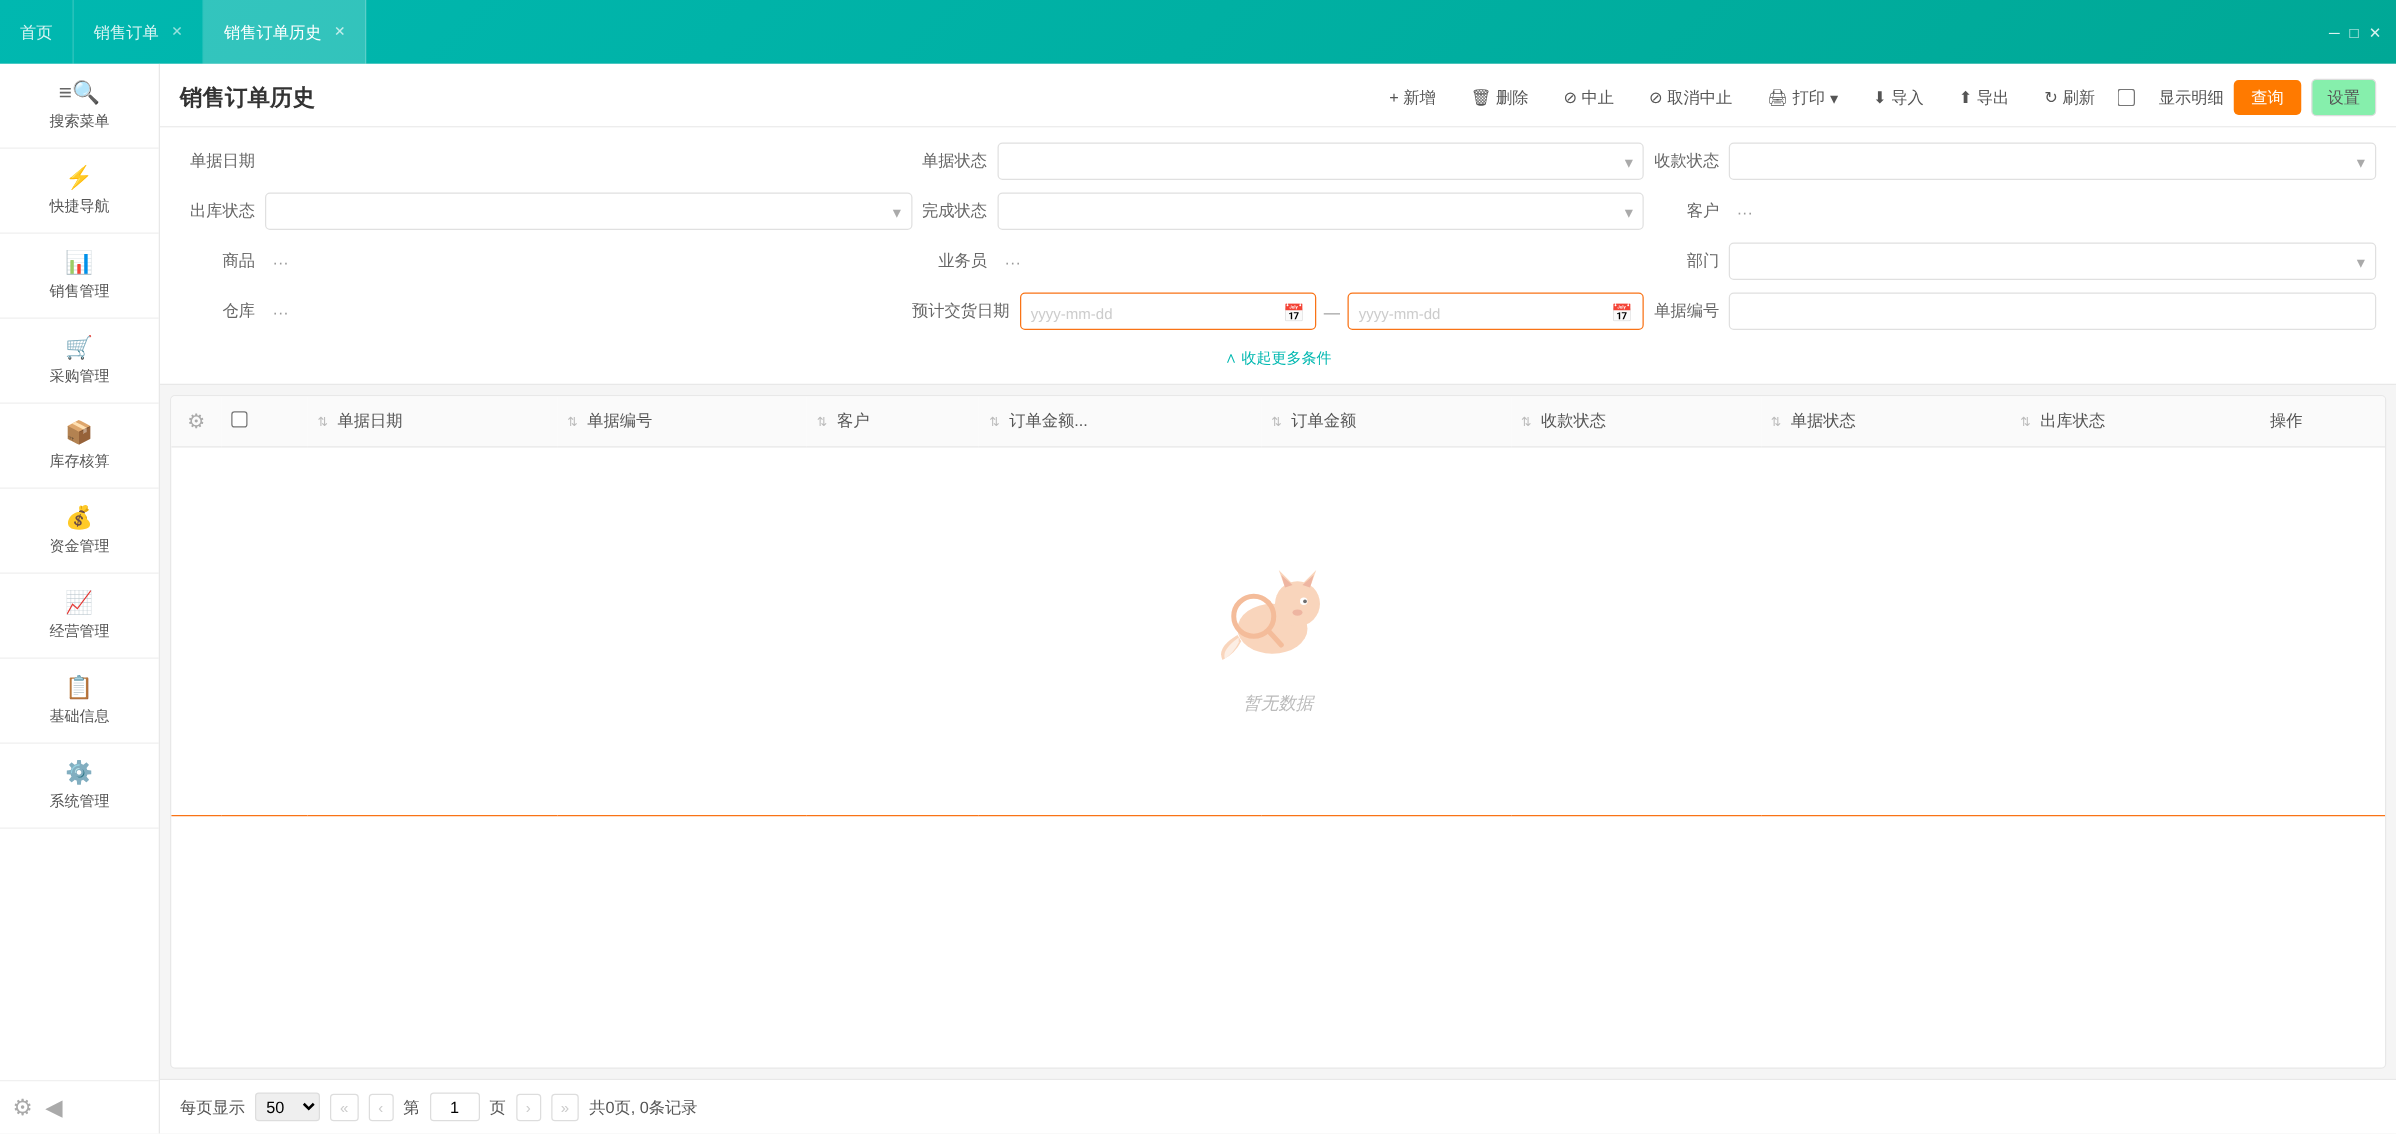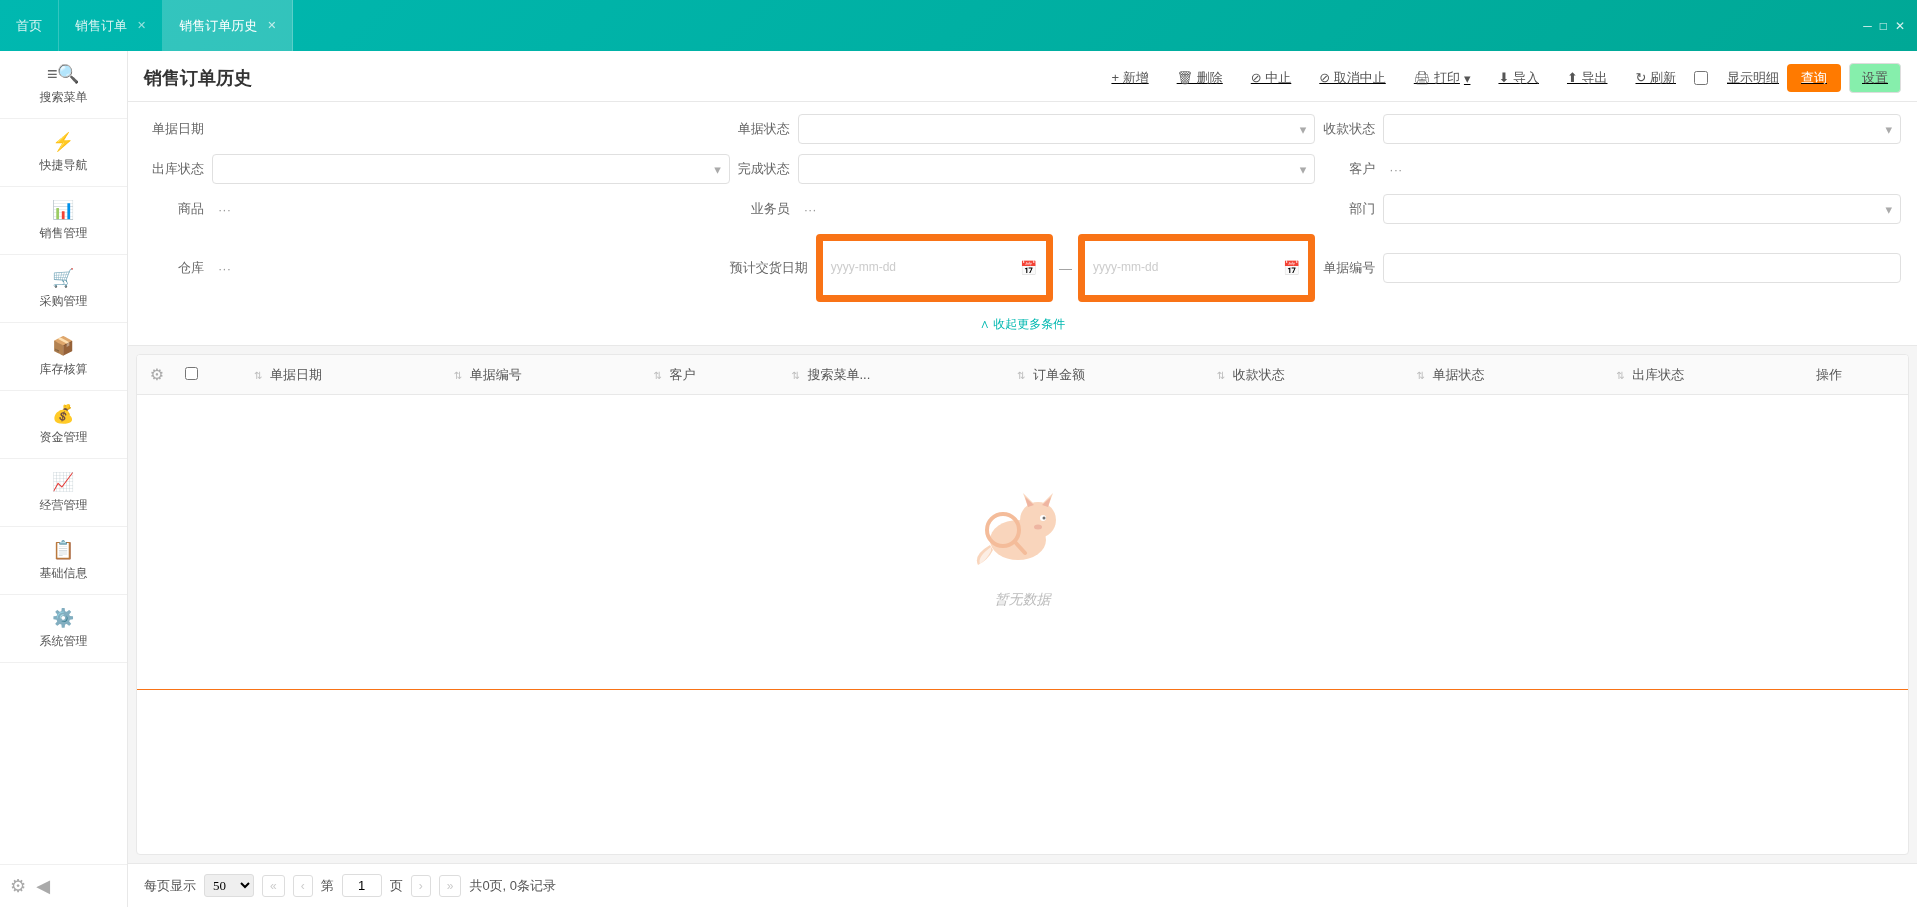--- a/index.html
+++ b/index.html
@@ -108,21 +108,20 @@
     }
     .page-title {
       font-size: 18px;
       font-weight: bold;
       color: #333;
     }
     .toolbar {
       display: flex;
       align-items: center;
       gap: 8px;
-      text-decoration: underline;
     }
     .toolbar-btn {
       display: flex;
       align-items: center;
       gap: 4px;
       padding: 5px 10px;
       border: none;
       background: transparent;
       cursor: pointer;
       color: #555;
@@ -240,30 +239,30 @@
       padding: 2px 6px;
       font-size: 13px;
     }
     .date-input-group {
       display: flex;
       align-items: center;
       gap: 4px;
       flex: 1;
     }
     .date-input {
-      border: 7px solid #f97316;
+      border: 1px solid #f97316;
       border-radius: 4px;
-      padding: 19px 8px;
+      padding: 5px 8px;
       background: #fff;
       font-size: 12px;
       color: #ccc;
       min-height: 30px;
       flex: 1;
       display: flex;
-      align-items: flex-start;
+      align-items: flex-end;
       justify-content: space-between;
     }
     .date-dash { color: #999; margin: 0 2px; }
     .cal-icon { color: #bbb; font-size: 14px; }
     .collapse-row {
       text-align: center;
       padding: 4px 0 0;
       color: #00b8b0;
       cursor: pointer;
       font-size: 12px;
@@ -329,21 +328,20 @@
       gap: 8px;
       font-size: 13px;
       color: #555;
       flex-shrink: 0;
     }
     .pagination-bar select {
       border: 1px solid #ddd;
       border-radius: 3px;
       padding: 2px 4px;
       font-size: 13px;
-      font-family: Liberation Serif, serif;
     }
     .pag-btn {
       border: 1px solid #ddd;
       background: #fff;
       border-radius: 3px;
       padding: 3px 7px;
       cursor: pointer;
       color: #555;
       font-size: 12px;
     }
@@ -597,21 +595,21 @@
             <th>
               <span class="sort-arrows">⇅</span>
               <span>单据编号</span>
             </th>
             <th>
               <span class="sort-arrows">⇅</span>
               <span>客户</span>
             </th>
             <th>
               <span class="sort-arrows">⇅</span>
-              <span>搜索菜单...</span>
+              <span>订单金额...</span>
             </th>
             <th>
               <span class="sort-arrows">⇅</span>
               <span>订单金额</span>
             </th>
             <th>
               <span class="sort-arrows">⇅</span>
               <span>收款状态</span>
             </th>
             <th>

